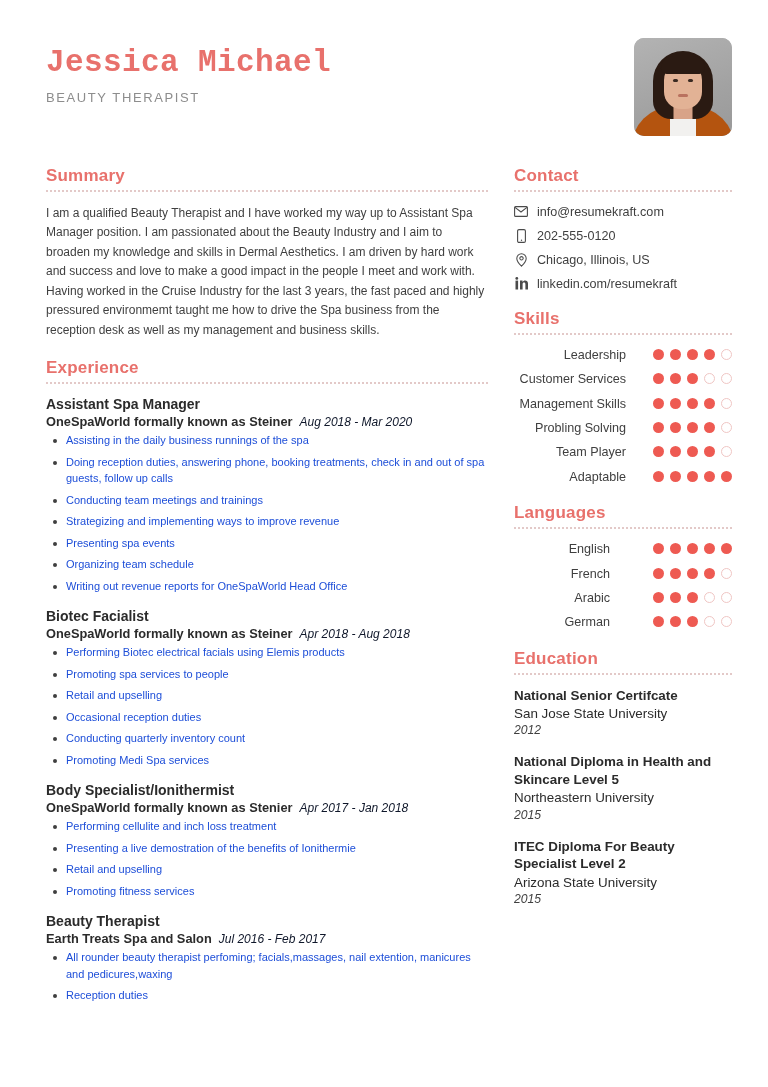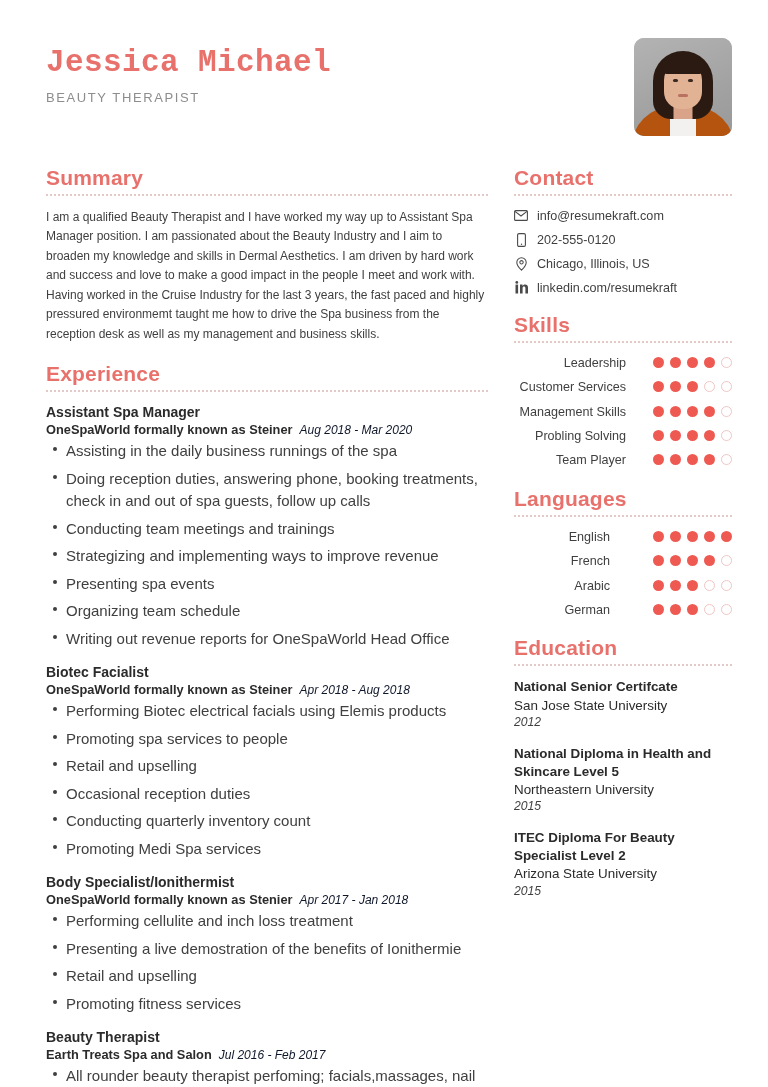--- a/index.html
+++ b/index.html
@@ -128,21 +128,21 @@
   .columns {
     display: flex;
     gap: 26px;
     margin-top: 10px;
   }
   .col-left  { width: 442px; flex: none; }
   .col-right { width: 218px; flex: none; }
 
   
   .sec-title {
-    font-size: 21px;
+    font-size: 17px;
     font-weight: bold;
     color: #e8716c;
     letter-spacing: 0.2px;
     margin: 0 0 3px 0;
   }
   .dotted {
     height: 1px;
     border-bottom: 2px dotted #e3c9c8;
     margin-bottom: 12px;
   }
@@ -177,24 +177,24 @@
     font-size: 12px;
   }
   ul.bullets {
     list-style: none;
     margin: 0;
     padding: 0;
   }
   ul.bullets li {
     position: relative;
     padding-left: 20px;
-    font-size: 15px;
+    font-size: 11px;
     line-height: 1.5;
     margin-bottom: 5px;
-    color: #404040;
+    color: #1d4ed8;
   }
   ul.bullets li::before {
     content: "";
     position: absolute;
     left: 7px; top: 7px;
     width: 4px; height: 4px;
     border-radius: 50%;
     background: #3f3f3f;
   }
 
@@ -446,20 +446,30 @@
             <div class="rate-row">
               <span class="rate-label">Team Player</span>
               <div class="dots">
                 <span class="dot on"></span>
                 <span class="dot on"></span>
                 <span class="dot on"></span>
                 <span class="dot on"></span>
                 <span class="dot off"></span>
               </div>
             </div>
+            <div class="rate-row">
+              <span class="rate-label">Adaptable</span>
+              <div class="dots">
+                <span class="dot on"></span>
+                <span class="dot on"></span>
+                <span class="dot on"></span>
+                <span class="dot on"></span>
+                <span class="dot on"></span>
+              </div>
+            </div>
           </div>
       </div>
 
       <div class="section">
         <div class="sec-title">Languages</div>
         <div class="dotted"></div>
         <div id="languages-container">
             <div class="rate-row lang-row">
               <span class="rate-label">English</span>
               <div class="dots">

